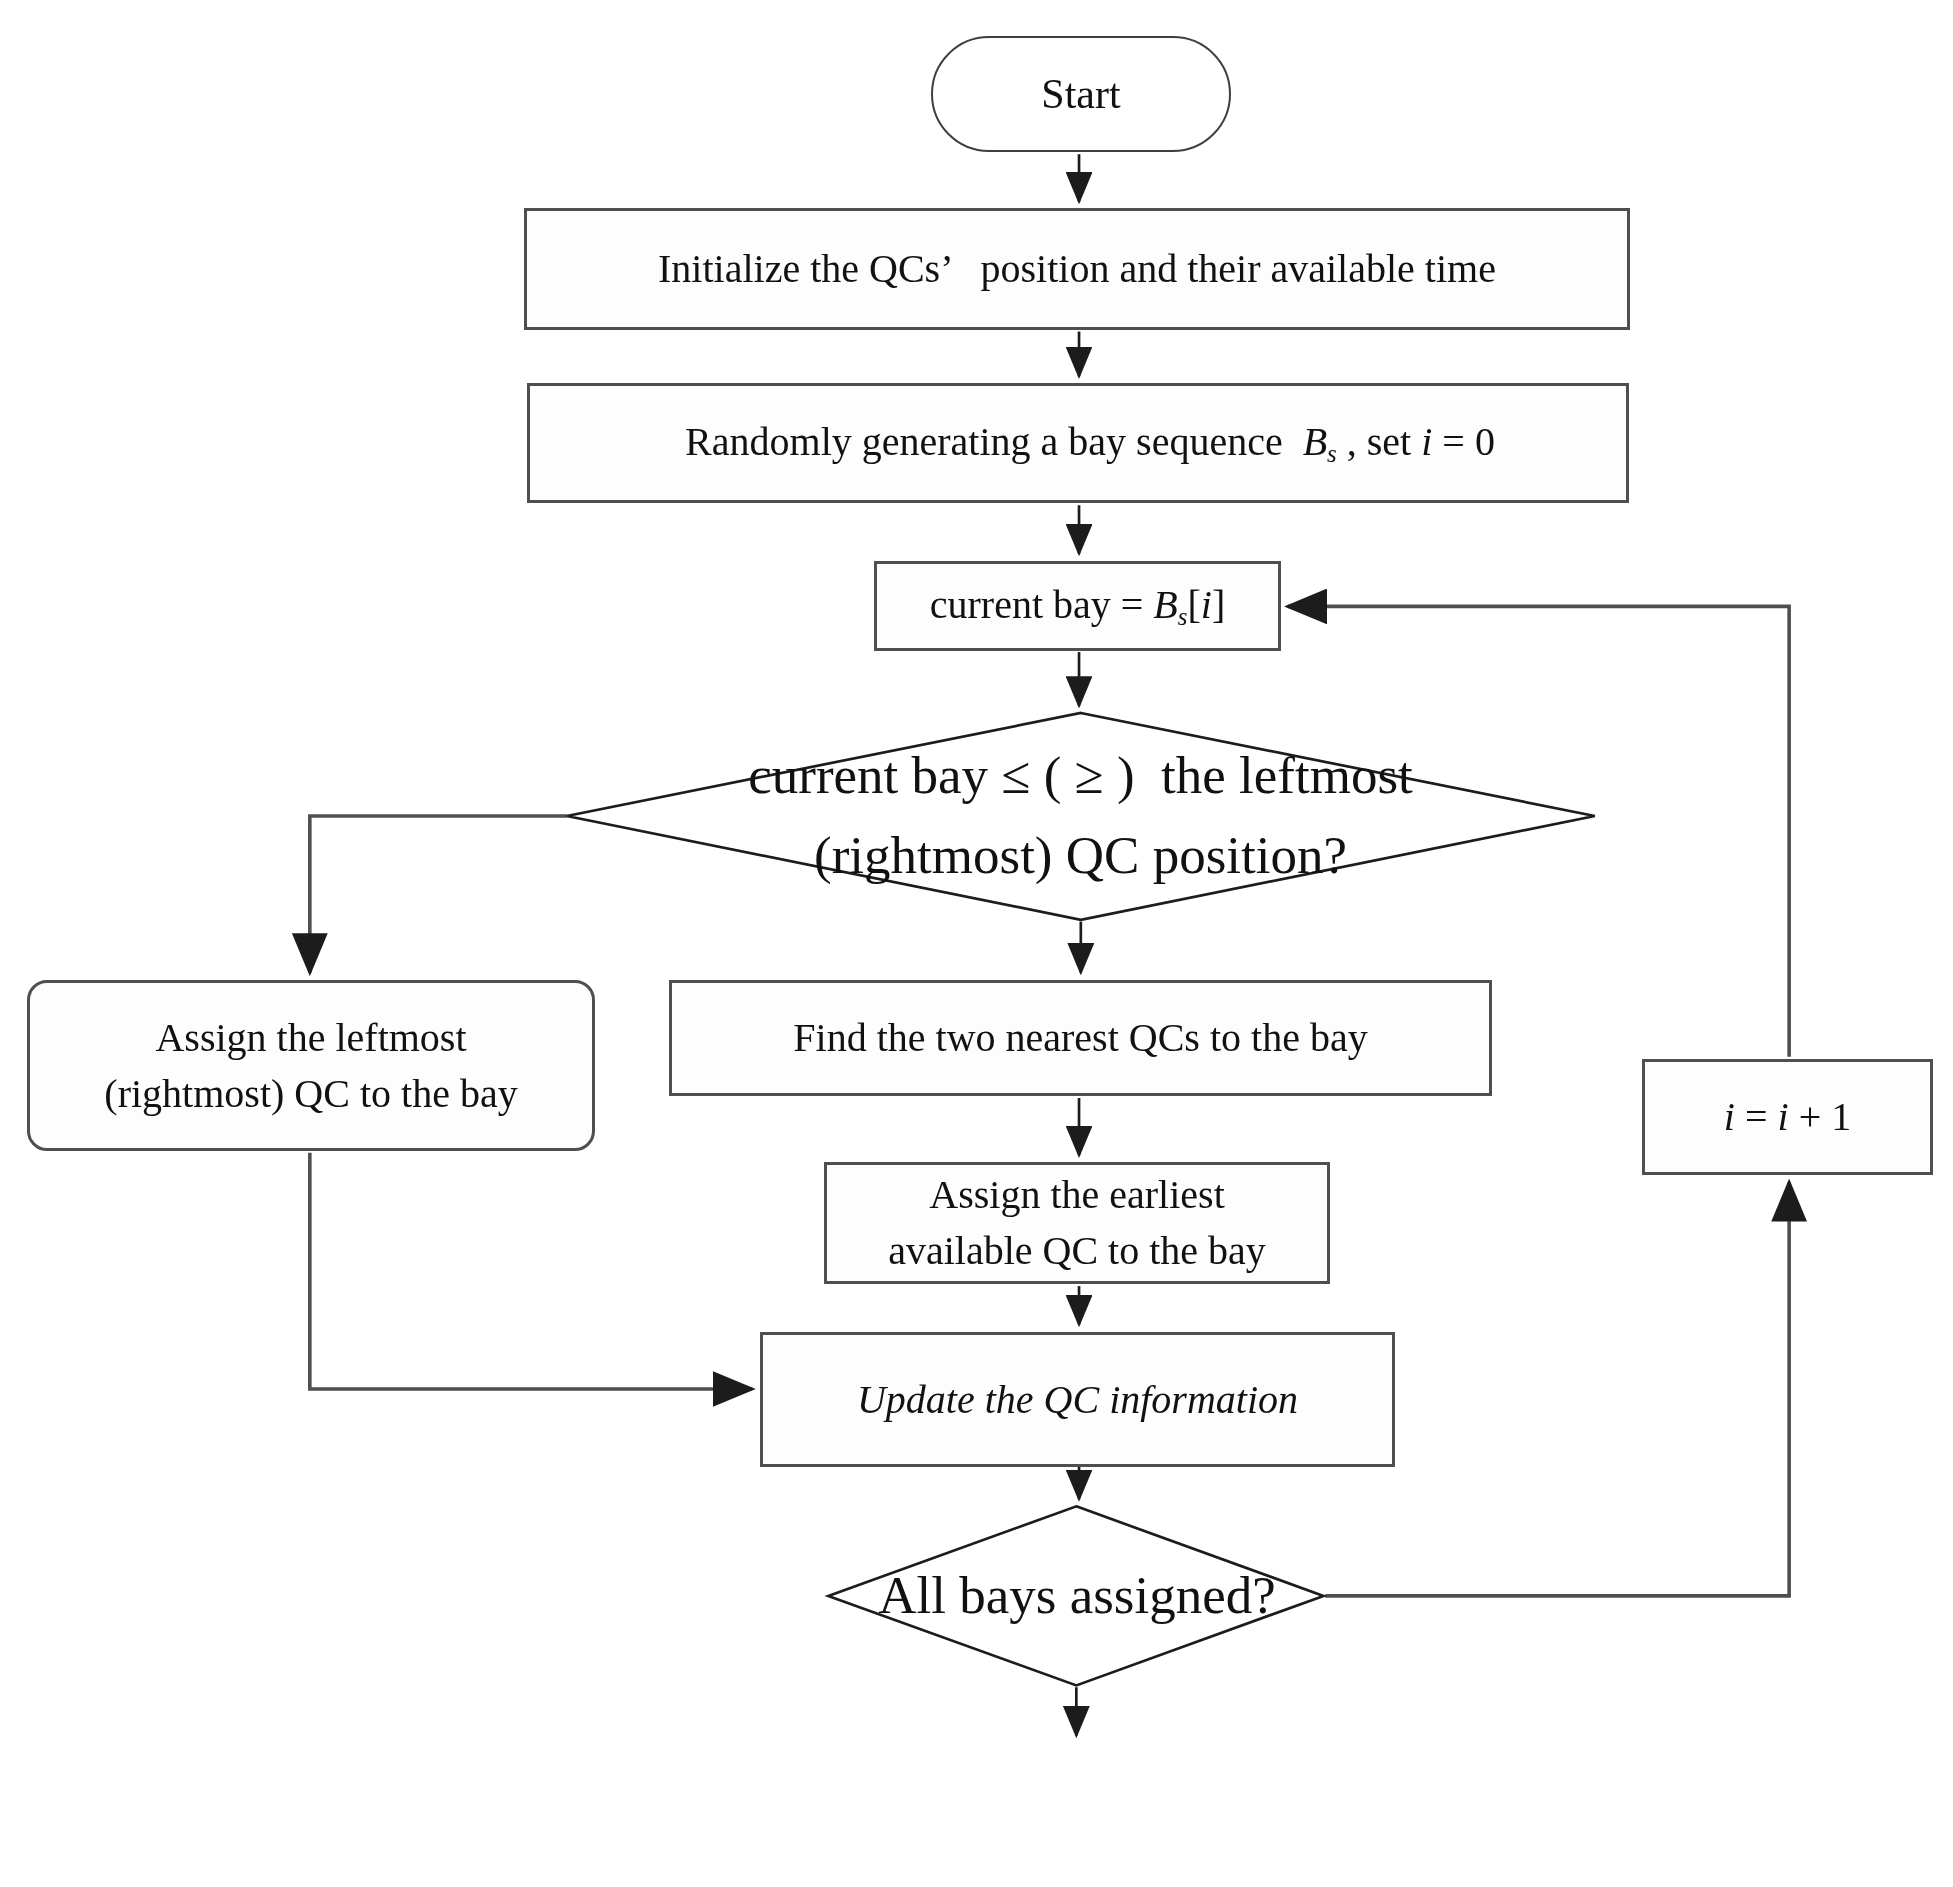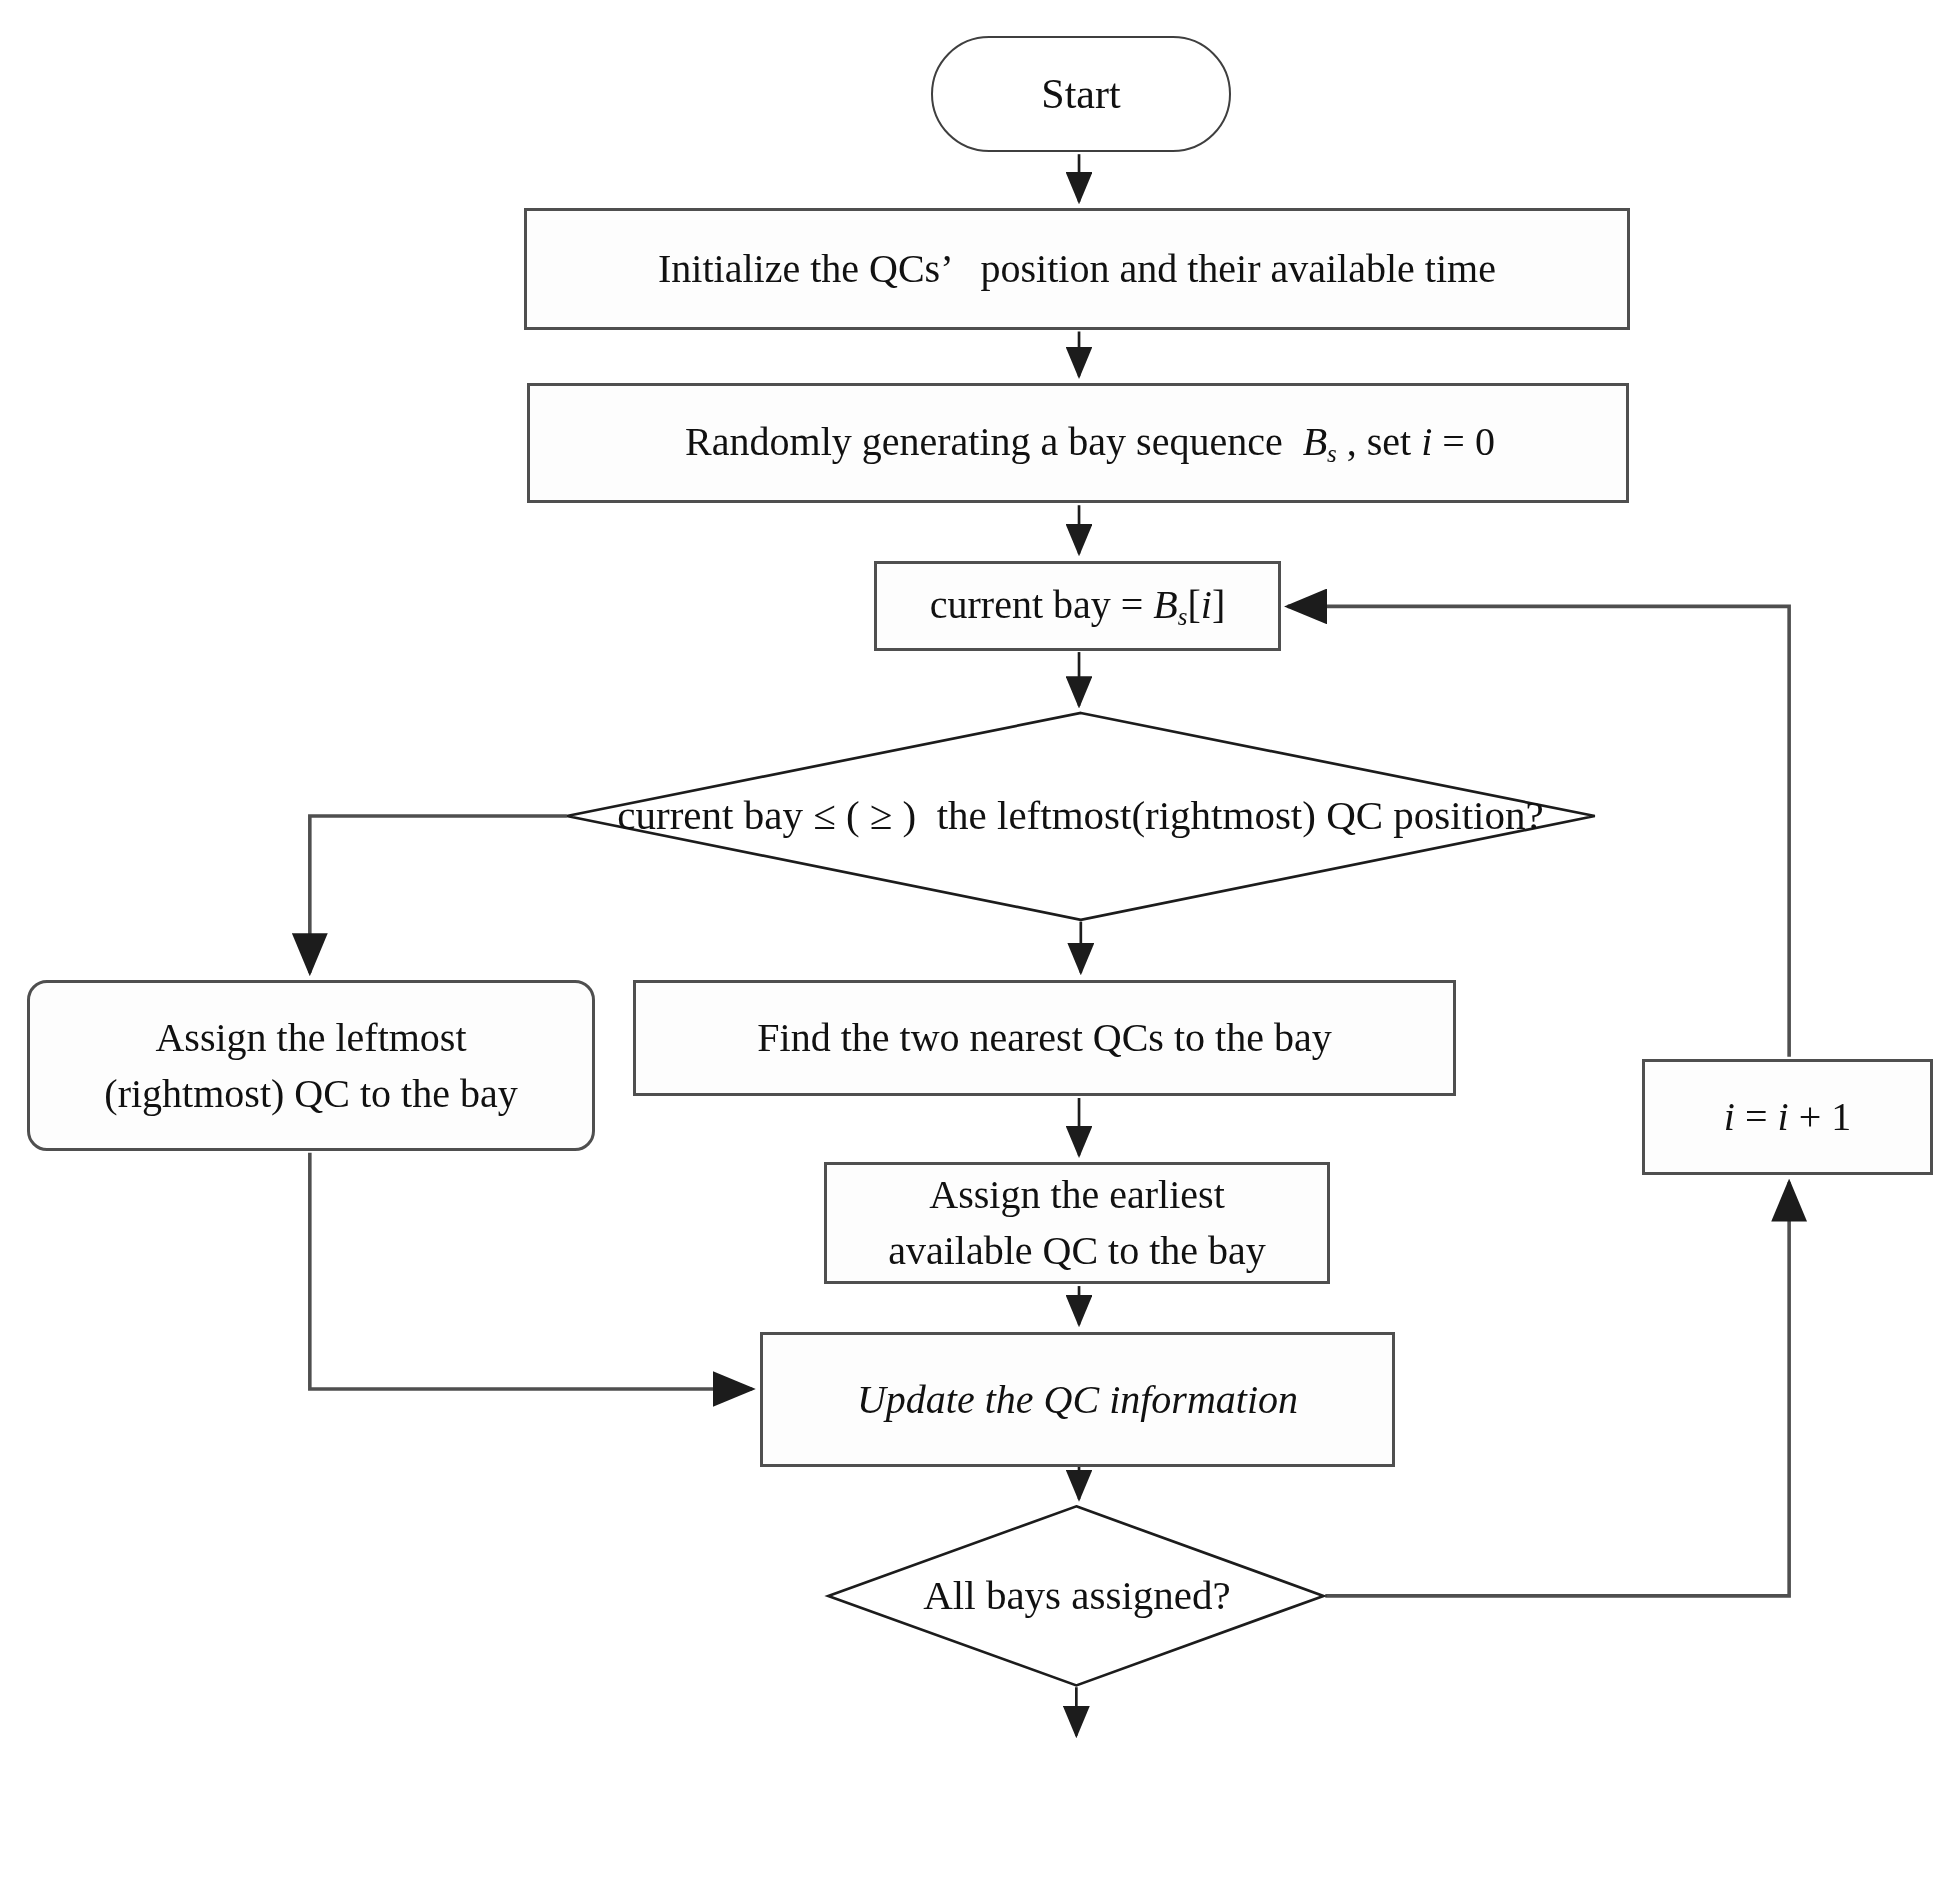--- a/index.html
+++ b/index.html
@@ -35,42 +35,42 @@
   }
   .stadium {
     border: 2.7px solid #3f3f3f;
     border-radius: 61px;
     background: #ffffff;
     font-size: 42px;
   }
   .dlabel {
     position: absolute;
     display: flex;
-    flex-direction: row;
+    flex-direction: column;
     align-items: center;
     justify-content: center;
     text-align: center;
-    font-size: 41px;
+    font-size: 53px;
     line-height: 1.5;
     white-space: pre;
     pointer-events: none;
   }
   .it { font-style: italic; }
   .sb {
     font-style: italic;
     font-size: 0.62em;
     vertical-align: -0.28em;
   }
   
   .n-start   { left: 931px; top: 36px;   width: 300px;  height: 116px; }
   .n-init    { left: 524px;  top: 208px;  width: 1106px; height: 122px; }
   .n-random  { left: 527px;  top: 383px;  width: 1102px; height: 120px; padding-left: 24px; }
   .n-current { left: 874px;  top: 561px;  width: 407px;  height: 90px; }
   .n-assignL { left: 27px;   top: 980px; width: 568px;  height: 171px; border-radius: 20px; }
-  .n-find    { left: 633px;  top: 980px; width: 823px;  height: 116px; }
+  .n-find    { left: 669px;  top: 980px; width: 823px;  height: 116px; }
   .n-early   { left: 824px;  top: 1162px; width: 506px;  height: 122px; }
   .n-update  { left: 760px;  top: 1332px; width: 635px;  height: 135px; font-style: italic; }
   .n-incr    { left: 1642px; top: 1059px; width: 291px;  height: 116px; }
   .n-end     { left: 927px; top: 1743px; width: 298px;  height: 124px; border-radius: 64px; }
   .d1-label  { left: 752px;  top: 734px;  width: 657px;  height: 163px; }
   .d2-label  { left: 833px;  top: 1554px; width: 488px;  height: 84px;  }
 </style>
 </head>
 <body>
 

